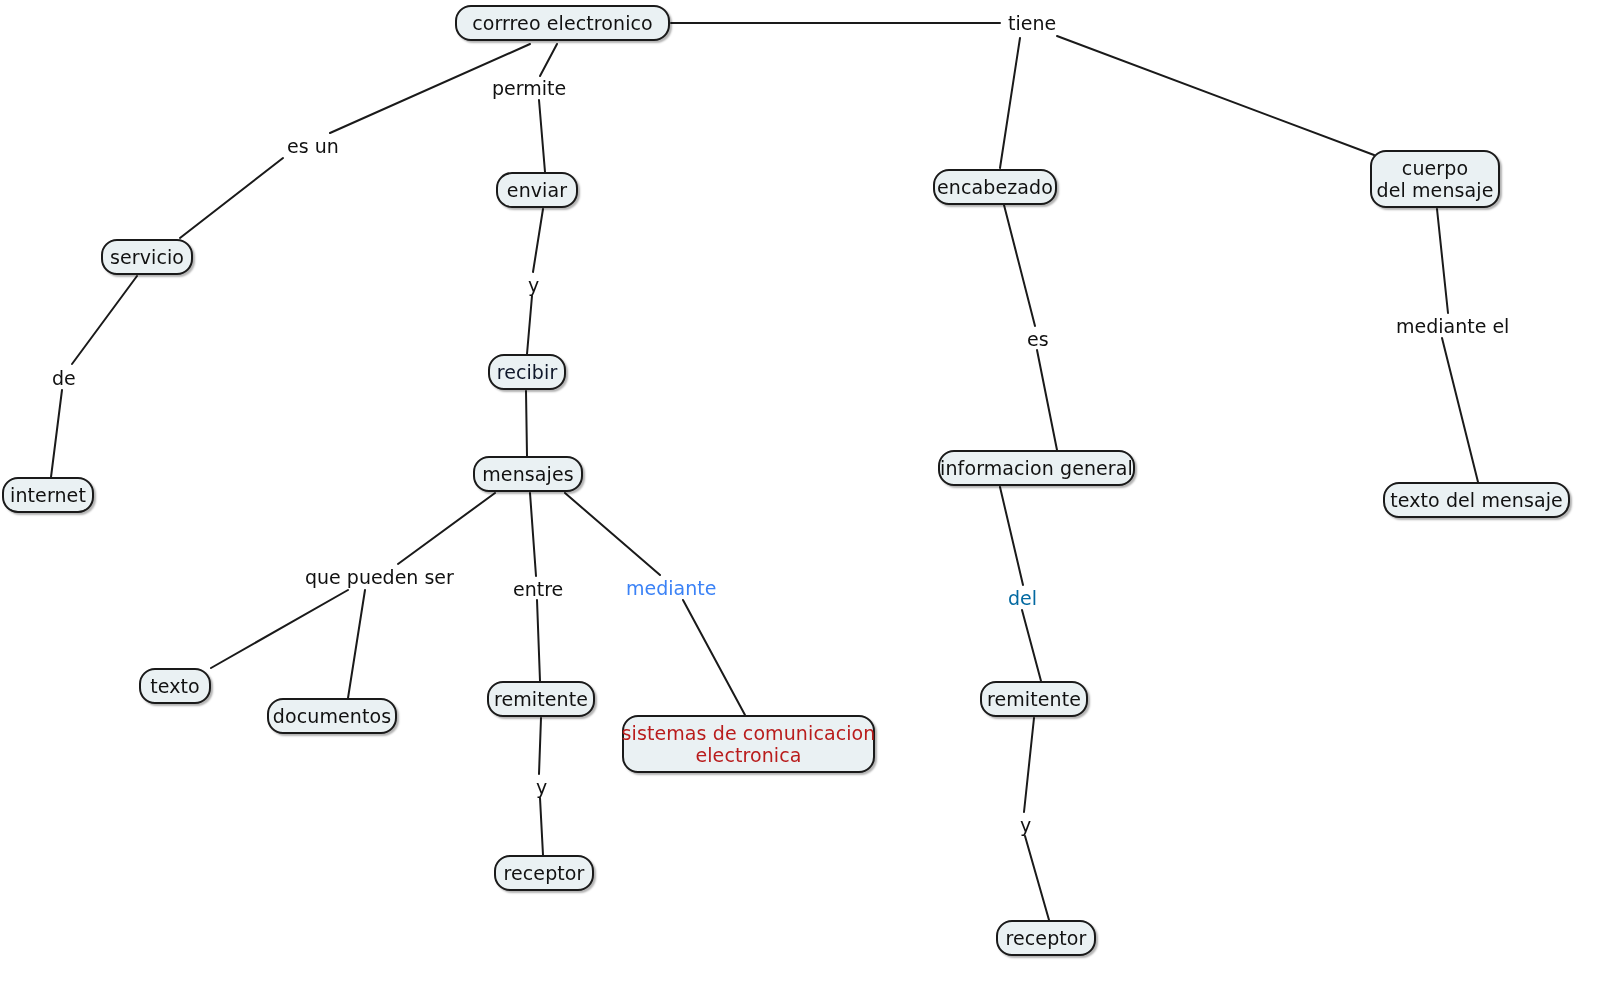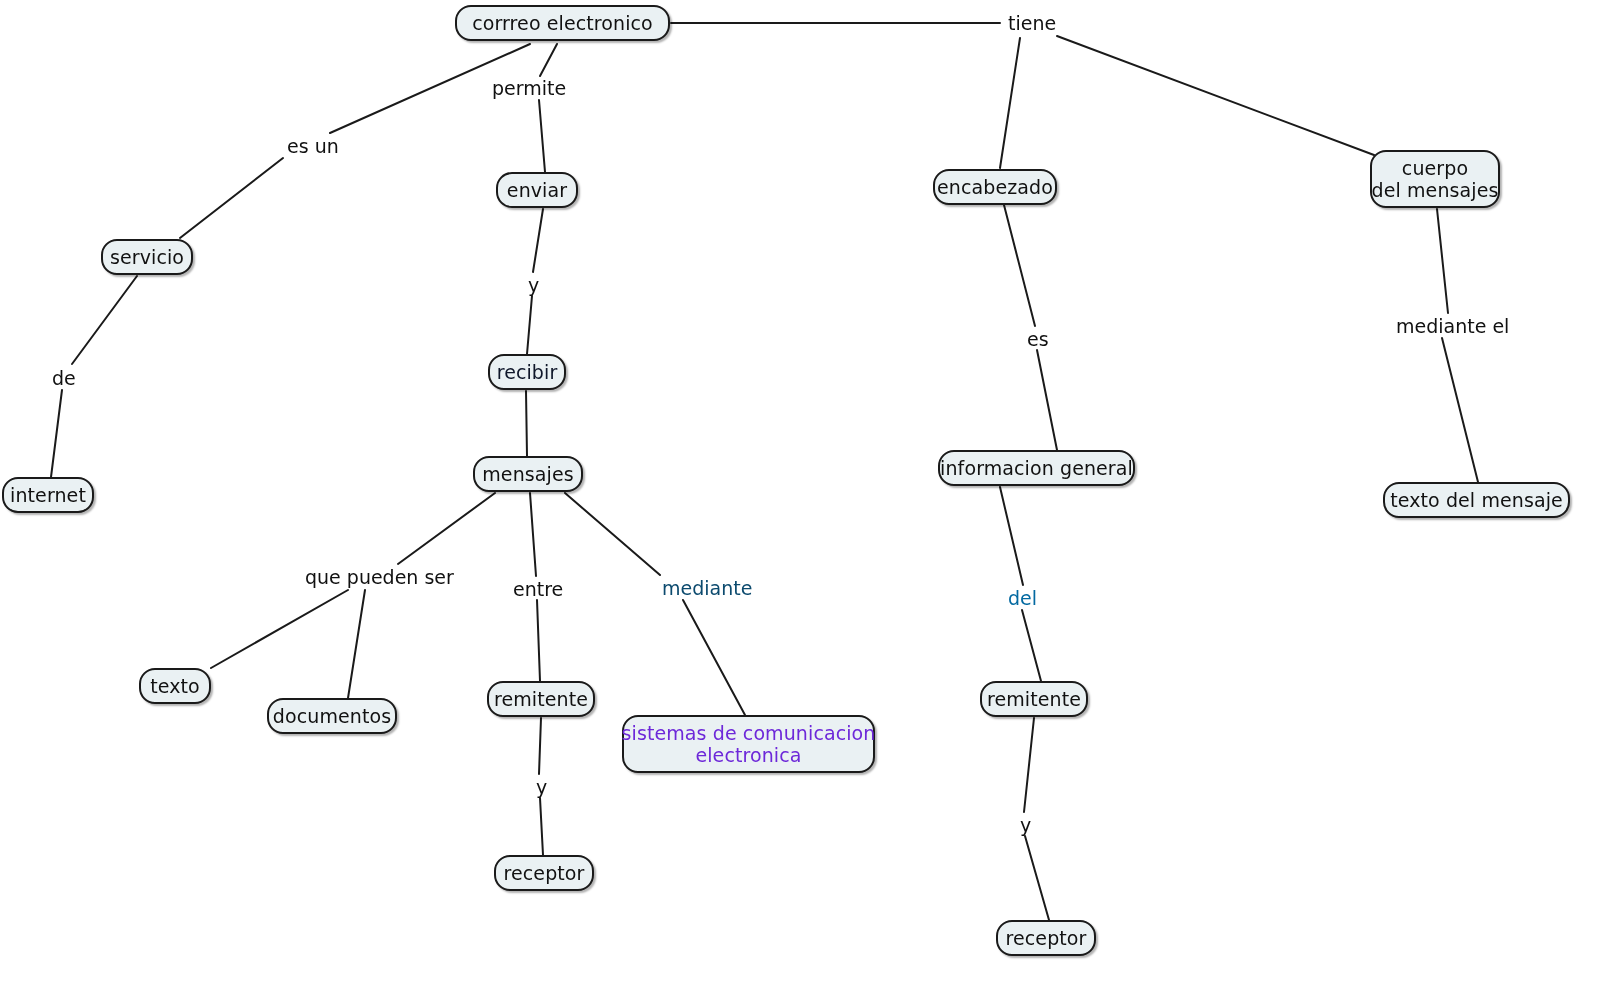--- a/index.html
+++ b/index.html
@@ -96,38 +96,38 @@
       <div class="node" style="left: 455px; top: 5px; width: 215px; height: 36px; background: rgb(234, 241, 243); border-color: rgb(26, 26, 26); color: rgb(17, 17, 17);">corrreo electronico</div>
       <div class="node" style="left: 101px; top: 239px; width: 92px; height: 36px; background: rgb(234, 241, 243); border-color: rgb(26, 26, 26); color: rgb(17, 17, 17);">servicio</div>
       <div class="node" style="left: 2px; top: 477px; width: 92px; height: 36px; background: rgb(234, 241, 243); border-color: rgb(26, 26, 26); color: rgb(17, 17, 17);">internet</div>
       <div class="node" style="left: 496px; top: 172px; width: 82px; height: 36px; background: rgb(234, 241, 243); border-color: rgb(26, 26, 26); color: rgb(17, 17, 17);">enviar</div>
       <div class="node" style="left: 488px; top: 354px; width: 78px; height: 36px; background: rgb(234, 241, 243); border-color: rgb(26, 26, 26); color: #0f172a;">recibir</div>
       <div class="node" style="left: 473px; top: 456px; width: 110px; height: 36px; background: rgb(234, 241, 243); border-color: rgb(26, 26, 26); color: rgb(17, 17, 17);">mensajes</div>
       <div class="node" style="left: 139px; top: 668px; width: 72px; height: 36px; background: rgb(234, 241, 243); border-color: rgb(26, 26, 26); color: rgb(17, 17, 17);">texto</div>
       <div class="node" style="left: 267px; top: 698px; width: 130px; height: 36px; background: rgb(234, 241, 243); border-color: rgb(26, 26, 26); color: rgb(17, 17, 17);">documentos</div>
       <div class="node" style="left: 487px; top: 681px; width: 108px; height: 36px; background: rgb(234, 241, 243); border-color: rgb(26, 26, 26); color: rgb(17, 17, 17);">remitente</div>
       <div class="node" style="left: 494px; top: 855px; width: 100px; height: 36px; background: rgb(234, 241, 243); border-color: rgb(26, 26, 26); color: rgb(17, 17, 17);">receptor</div>
-      <div class="node" style="left: 622px; top: 715px; width: 253px; height: 58px; background: rgb(234, 241, 243); border-color: rgb(26, 26, 26); color: #6d28d9;">sistemas de comunicacion
+      <div class="node" style="left: 622px; top: 715px; width: 253px; height: 58px; background: rgb(234, 241, 243); border-color: rgb(26, 26, 26); color: #b91c1c;">sistemas de comunicacion
 electronica</div>
       <div class="node" style="left: 933px; top: 169px; width: 124px; height: 36px; background: rgb(234, 241, 243); border-color: rgb(26, 26, 26); color: rgb(17, 17, 17);">encabezado</div>
       <div class="node" style="left: 938px; top: 450px; width: 197px; height: 36px; background: rgb(234, 241, 243); border-color: rgb(26, 26, 26); color: rgb(17, 17, 17);">informacion general</div>
       <div class="node" style="left: 980px; top: 681px; width: 108px; height: 36px; background: rgb(234, 241, 243); border-color: rgb(26, 26, 26); color: rgb(17, 17, 17);">remitente</div>
       <div class="node" style="left: 996px; top: 920px; width: 100px; height: 36px; background: rgb(234, 241, 243); border-color: rgb(26, 26, 26); color: rgb(17, 17, 17);">receptor</div>
       <div class="node" style="left: 1370px; top: 150px; width: 130px; height: 58px; background: rgb(234, 241, 243); border-color: rgb(26, 26, 26); color: rgb(17, 17, 17);">cuerpo
-del mensajes</div>
+del mensaje</div>
       <div class="node" style="left: 1383px; top: 482px; width: 187px; height: 36px; background: rgb(234, 241, 243); border-color: rgb(26, 26, 26); color: rgb(17, 17, 17);">texto del mensaje</div>
     </div>
   <div id="labels-layer">
       <div class="link-label" style="left: 287px; top: 136px; color: rgb(17, 17, 17); text-align: center;">es un</div>
       <div class="link-label" style="left: 52px; top: 368px; color: rgb(17, 17, 17);">de</div>
       <div class="link-label" style="left: 492px; top: 78px; color: rgb(17, 17, 17);">permite</div>
       <div class="link-label" style="left: 528px; top: 275px; color: rgb(17, 17, 17);">y</div>
       <div class="link-label" style="left: 305px; top: 567px; color: rgb(17, 17, 17);">que pueden ser</div>
       <div class="link-label" style="left: 513px; top: 579px; color: rgb(17, 17, 17);">entre</div>
-      <div class="link-label" style="left: 662px; top: 578px; color: #0c4a6e;">mediante</div>
+      <div class="link-label" style="left: 626px; top: 578px; color: #3b82f6;">mediante</div>
       <div class="link-label" style="left: 536px; top: 777px; color: rgb(17, 17, 17);">y</div>
       <div class="link-label" style="left: 1008px; top: 13px; color: rgb(17, 17, 17);">tiene</div>
       <div class="link-label" style="left: 1027px; top: 329px; color: rgb(17, 17, 17);">es</div>
       <div class="link-label" style="left: 1008px; top: 588px; color: #0369a1;">del</div>
       <div class="link-label" style="left: 1020px; top: 815px; color: rgb(17, 17, 17);">y</div>
       <div class="link-label" style="left: 1396px; top: 316px; color: rgb(17, 17, 17);">mediante el</div>
     </div>
 </div>
 
 </body></html>

